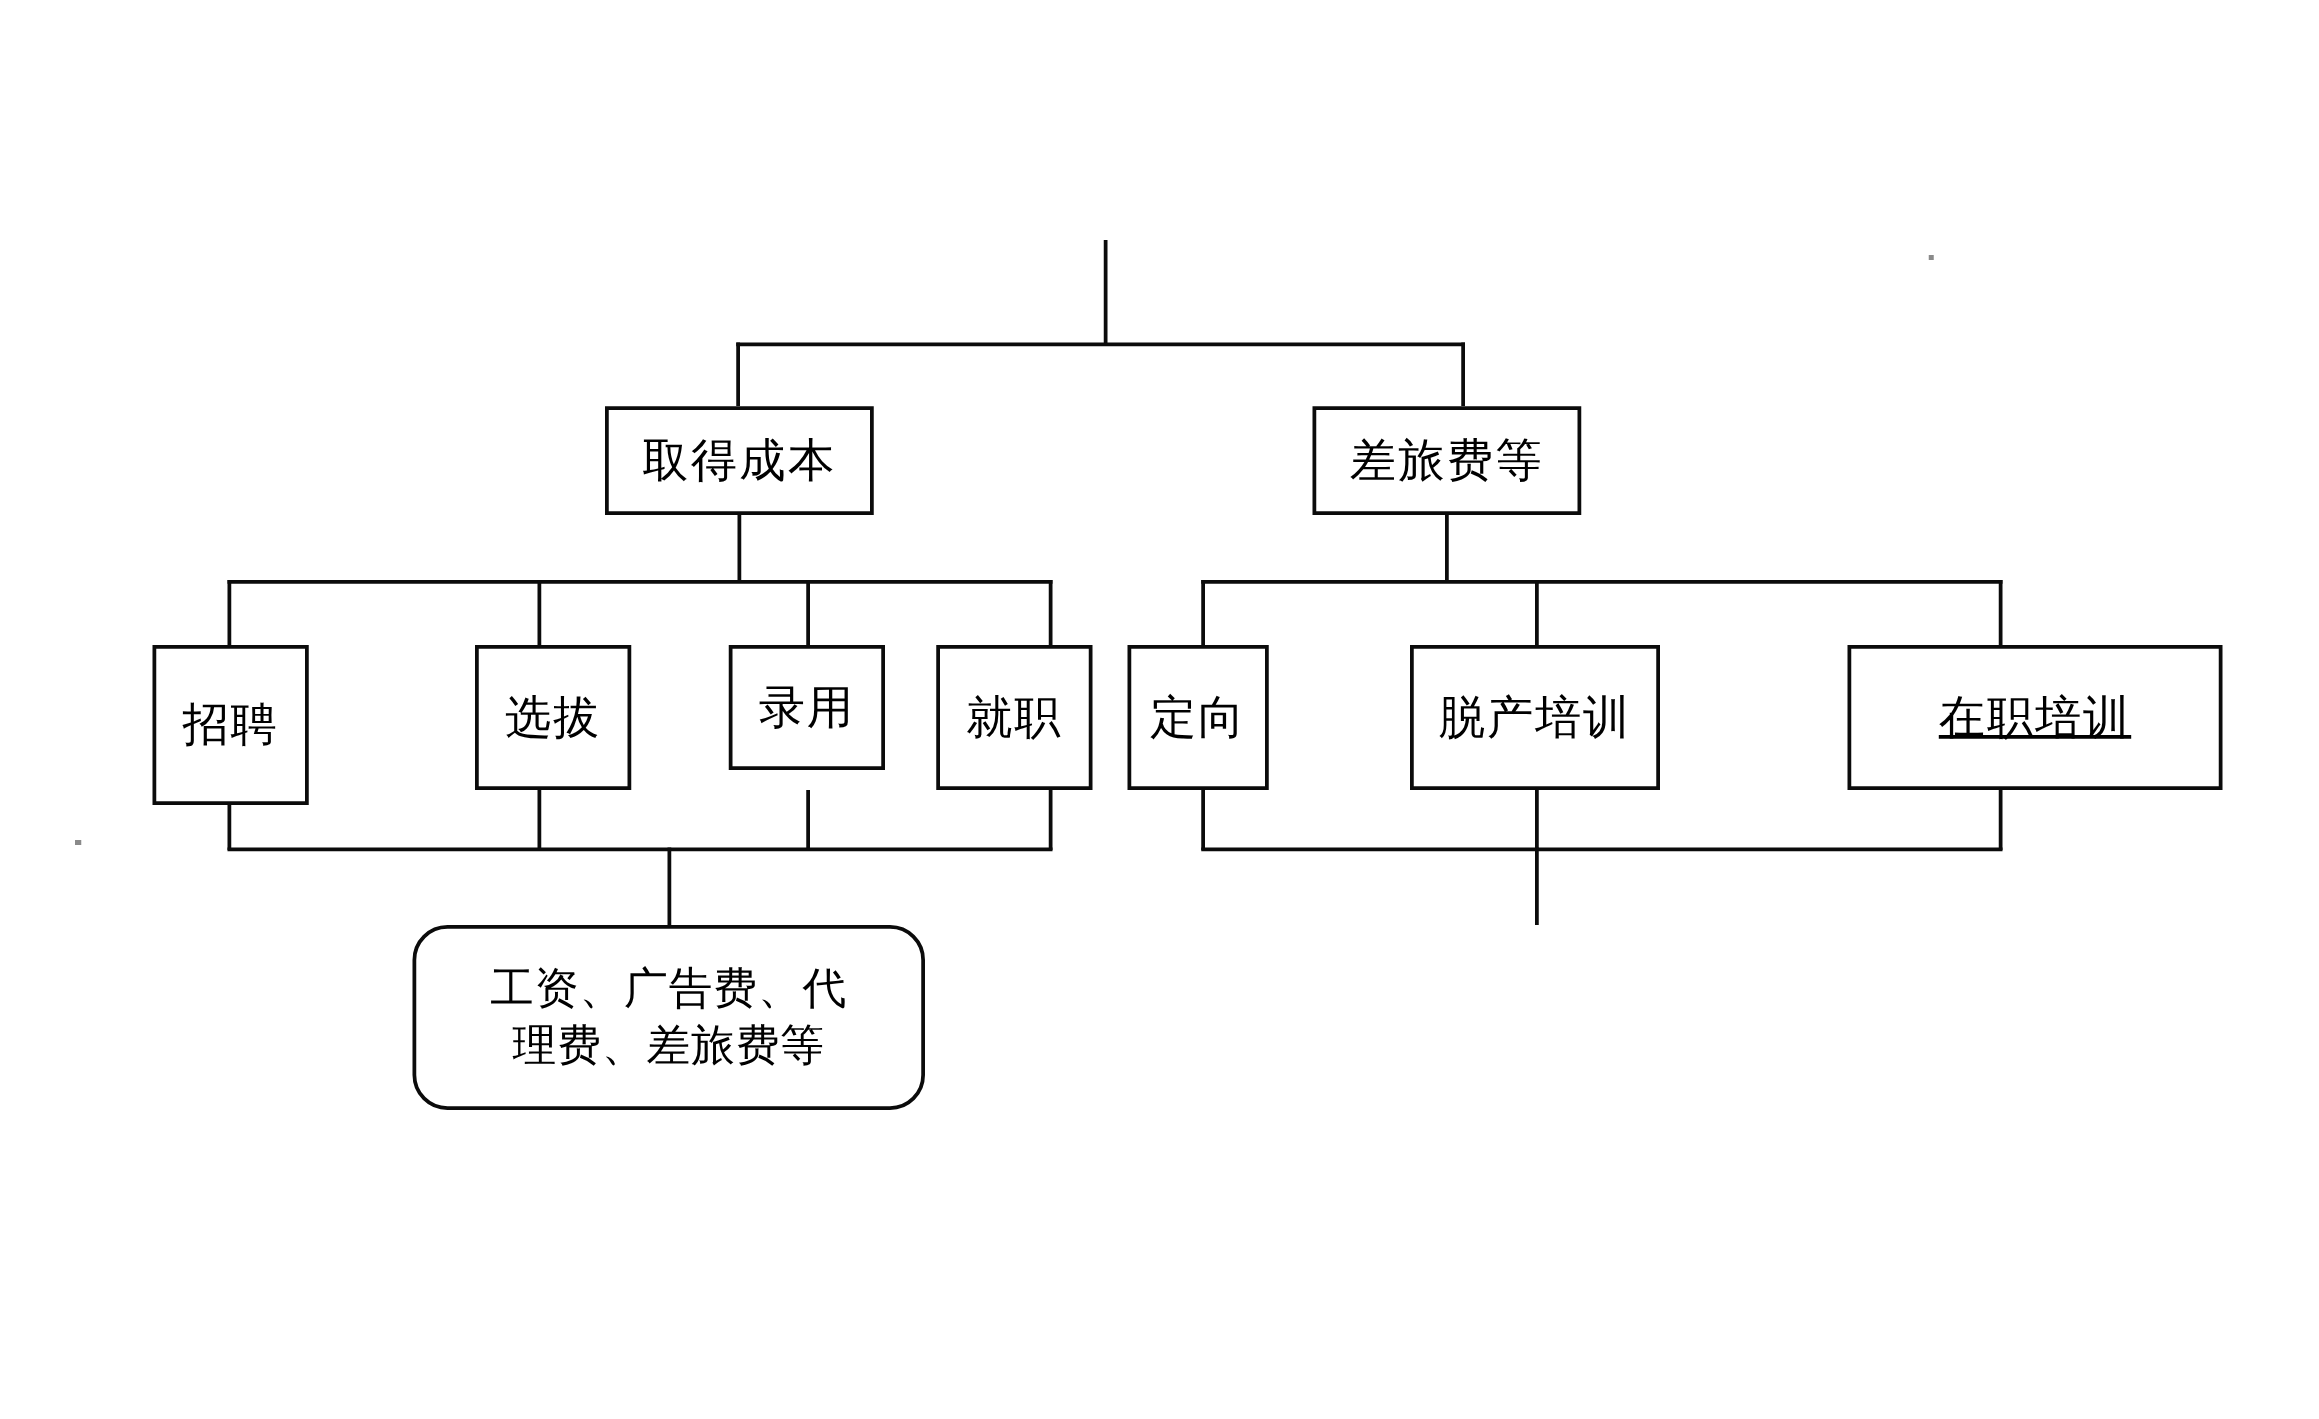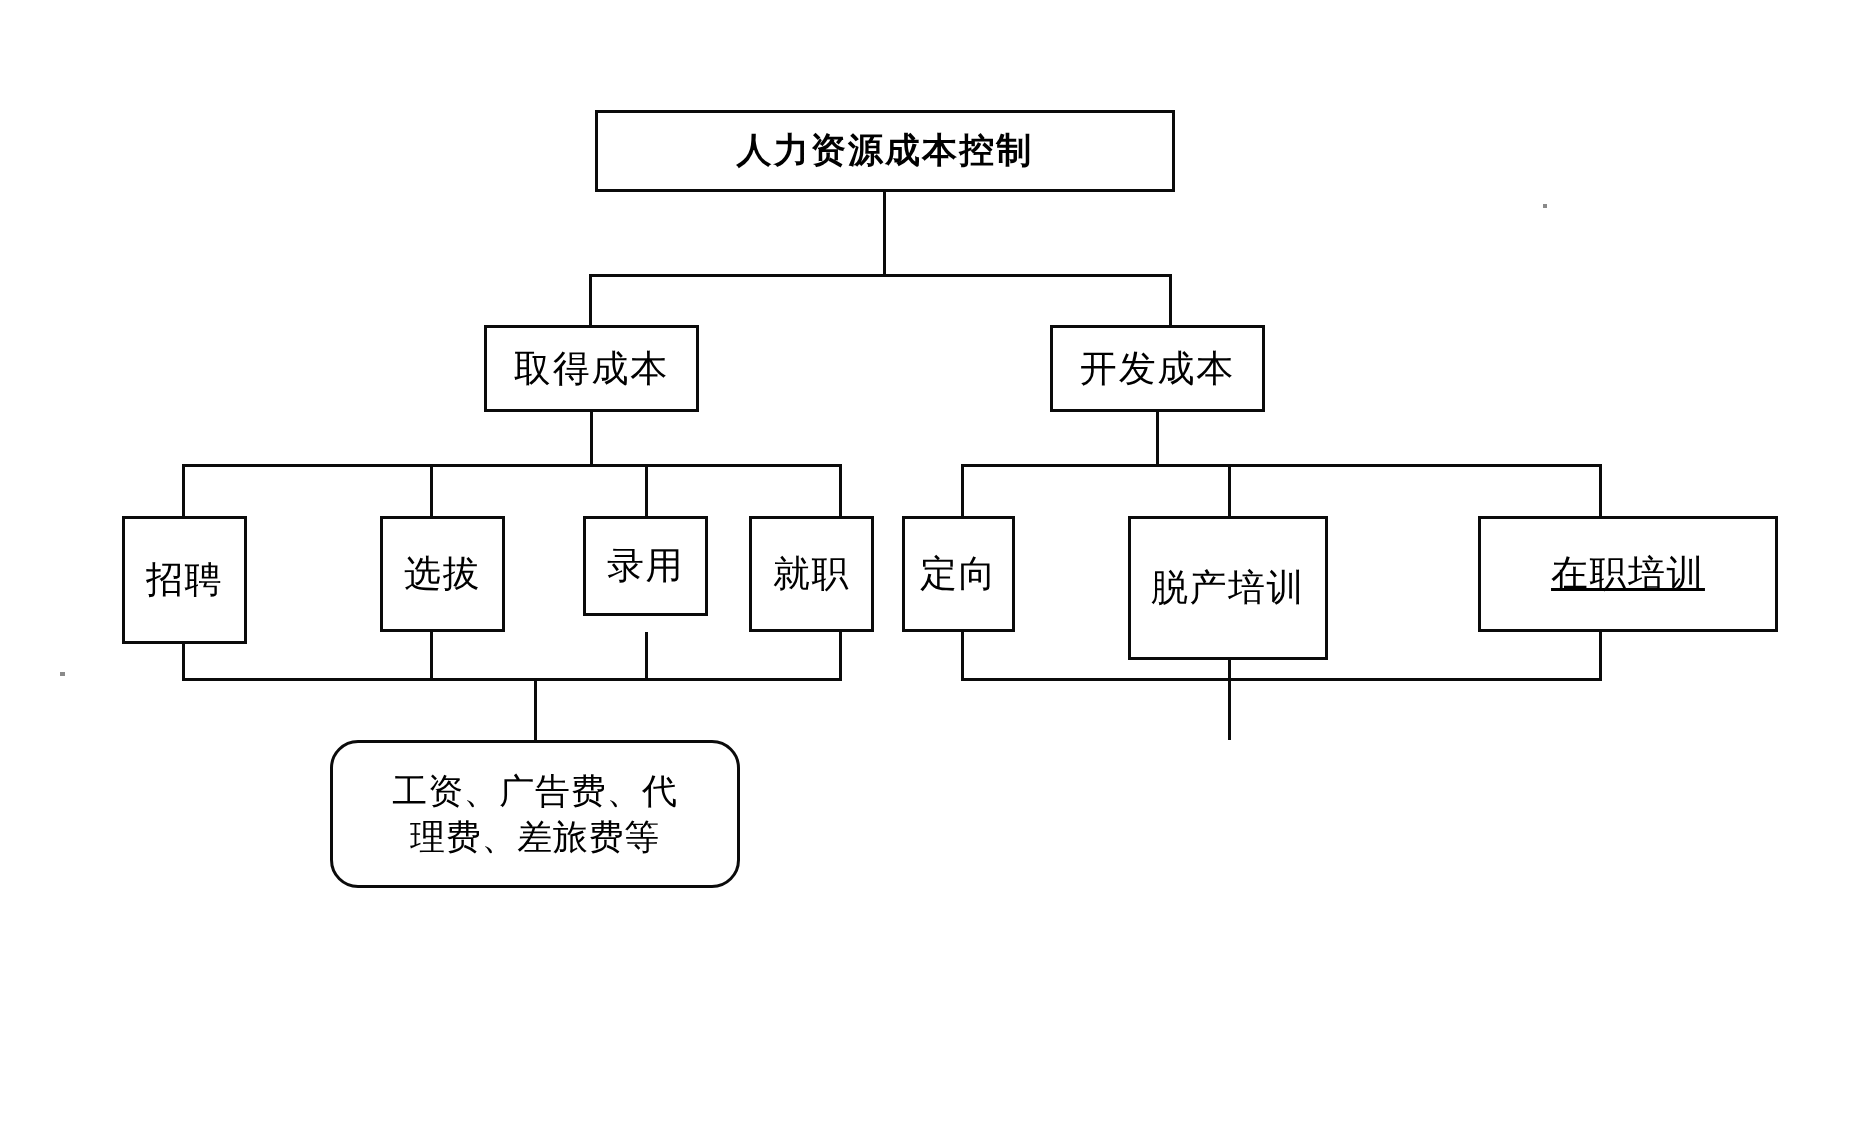--- a/index.html
+++ b/index.html
@@ -78,36 +78,33 @@
 </style>
 </head>
 <body>
 
 <div id="stage">
 
   <div class="speck" style="left:1543px;top:204px;width:4px;height:4px;"></div>
   <div class="speck" style="left:60px;top:672px;width:5px;height:4px;"></div>
   <div class="speck" style="left:1322px;top:520px;width:3px;height:3px;"></div>
 
-  <div class="node root" style="left:595px;top:110px;width:580px;height:82px;">
-    <span>人力资源成本控制</span>
-  </div>
 
   <div class="vline" style="left:883px;top:192px;height:84px;"></div>
 
   <div class="hline" style="left:589px;top:274px;width:583px;"></div>
   <div class="vline" style="left:589px;top:274px;height:51px;"></div>
   <div class="vline" style="left:1169px;top:274px;height:51px;"></div>
 
   <div class="node lvl2" style="left:484px;top:325px;width:215px;height:87px;">
     <span>取得成本</span>
   </div>
 
   <div class="node lvl2" style="left:1050px;top:325px;width:215px;height:87px;">
-    <span>开发成本</span>
+    <span>差旅费等</span>
   </div>
 
   <div class="vline" style="left:590px;top:412px;height:52px;"></div>
   <div class="vline" style="left:1156px;top:412px;height:52px;"></div>
 
   <div class="hline" style="left:182px;top:464px;width:660px;"></div>
   <div class="vline" style="left:182px;top:464px;height:52px;"></div>
   <div class="vline" style="left:430px;top:464px;height:52px;"></div>
   <div class="vline" style="left:645px;top:464px;height:52px;"></div>
   <div class="vline" style="left:839px;top:464px;height:52px;"></div>
@@ -126,21 +123,21 @@
   </div>
 
   <div class="hline" style="left:961px;top:464px;width:641px;"></div>
   <div class="vline" style="left:961px;top:464px;height:52px;"></div>
   <div class="vline" style="left:1228px;top:464px;height:52px;"></div>
   <div class="vline" style="left:1599px;top:464px;height:52px;"></div>
 
   <div class="node lvl3" style="left:902px;top:516px;width:113px;height:116px;">
     <span>定向</span>
   </div>
-  <div class="node lvl3" style="left:1128px;top:516px;width:200px;height:144px;">
+  <div class="node lvl3" style="left:1128px;top:516px;width:200px;height:116px;">
     <span>脱产培训</span>
   </div>
   <div class="node lvl3" style="left:1478px;top:516px;width:300px;height:116px;text-decoration:underline;">
     <span>在职培训</span>
   </div>
 
   <div class="vline" style="left:182px;top:632px;height:48px;"></div>
   <div class="vline" style="left:430px;top:632px;height:48px;"></div>
   <div class="vline" style="left:645px;top:632px;height:48px;"></div>
   <div class="vline" style="left:839px;top:632px;height:48px;"></div>

